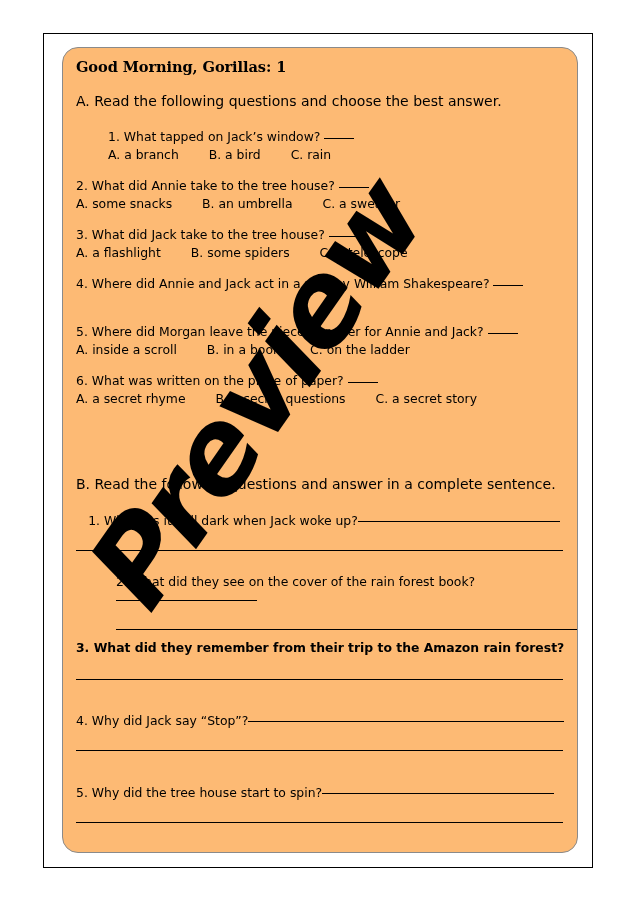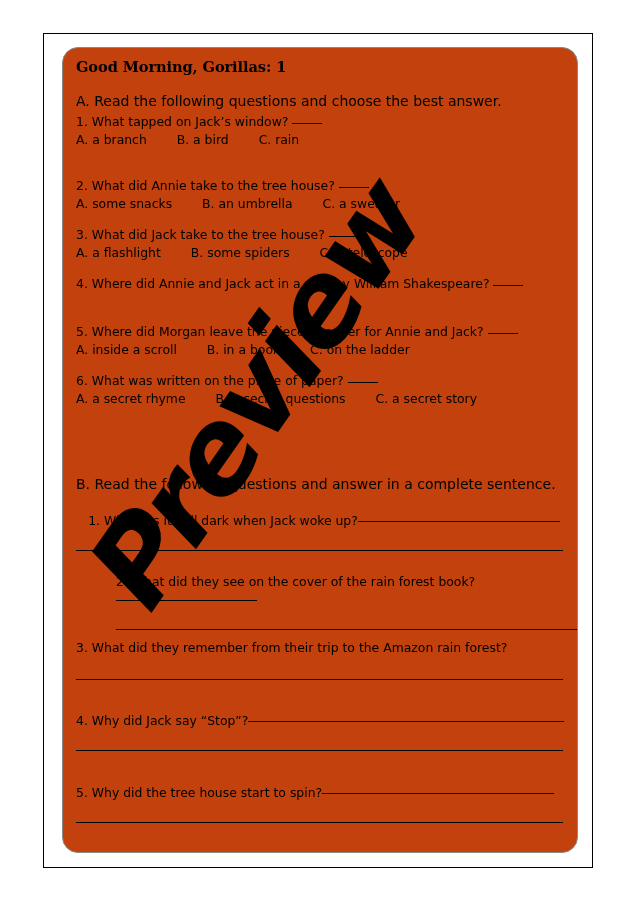--- a/index.html
+++ b/index.html
@@ -32,21 +32,21 @@
   
   #inner-frame {
     position: absolute;
     left: 62px;
     top: 47px;
     width: 516px;
     height: 806px;
     border: 1.3px solid #8a8a8a;
     border-radius: 16px;
     box-sizing: border-box;
-    background: #c2410c;
+    background: #fdba74;
     overflow: hidden;
   }
 
   
   #content {
     position: absolute;
     left: 0;
     top: 0;
     width: 516px;
     height: 806px;
@@ -147,21 +147,21 @@
 
 <div id="inner-frame">
   <div id="content">
 
     <div class="hdr">
       <span class="hdr-title">Good Morning, Gorillas: 1</span>
     </div>
 
     <div class="instr" style="top:45px;">A. Read the following questions and choose the best answer.</div>
 
-    <div class="mcq" style="top:64px;">
+    <div class="mcq" style="top:79px;margin-left:32px;">
       <span class="qline"><span>1.</span>
         <span>What tapped on Jack’s window?</span><span class="blank"></span></span>
       <span class="opts">
         <span class="opt o1">A. a branch</span>
         <span class="opt o2">B. a bird</span>
         <span class="opt o3">C. rain</span>
       </span>
     </div>
 
     <div class="mcq" style="top:128px;">
@@ -217,21 +217,21 @@
         <span>Why was it still dark when Jack woke up?</span></span><span class="inline-rule" style="width:202px;"></span>
       <span class="full-rule" style="margin-top:22px;"></span>
     </div>
 
     <div class="orq" style="top:526px;margin-left:40px;">
       <span class="qtext"><span>2.</span>
         <span>What did they see on the cover of the rain forest book?</span></span><span class="inline-rule" style="width:141px;"></span>
       <span class="full-rule" style="margin-top:22px;"></span>
     </div>
 
-    <div class="orq" style="top:592px;">
+    <div class="orq" style="top:592px;font-weight:bold;">
       <span class="qtext"><span>3.</span>
         <span>What did they remember from their trip to the Amazon rain forest?</span></span>
       <span class="full-rule" style="margin-top:24px;"></span>
     </div>
 
     <div class="orq" style="top:662px;">
       <span class="qtext"><span>4.</span>
         <span>Why did Jack say “Stop”?</span></span><span class="inline-rule" style="width:316px;"></span>
       <span class="full-rule" style="margin-top:22px;"></span>
     </div>

